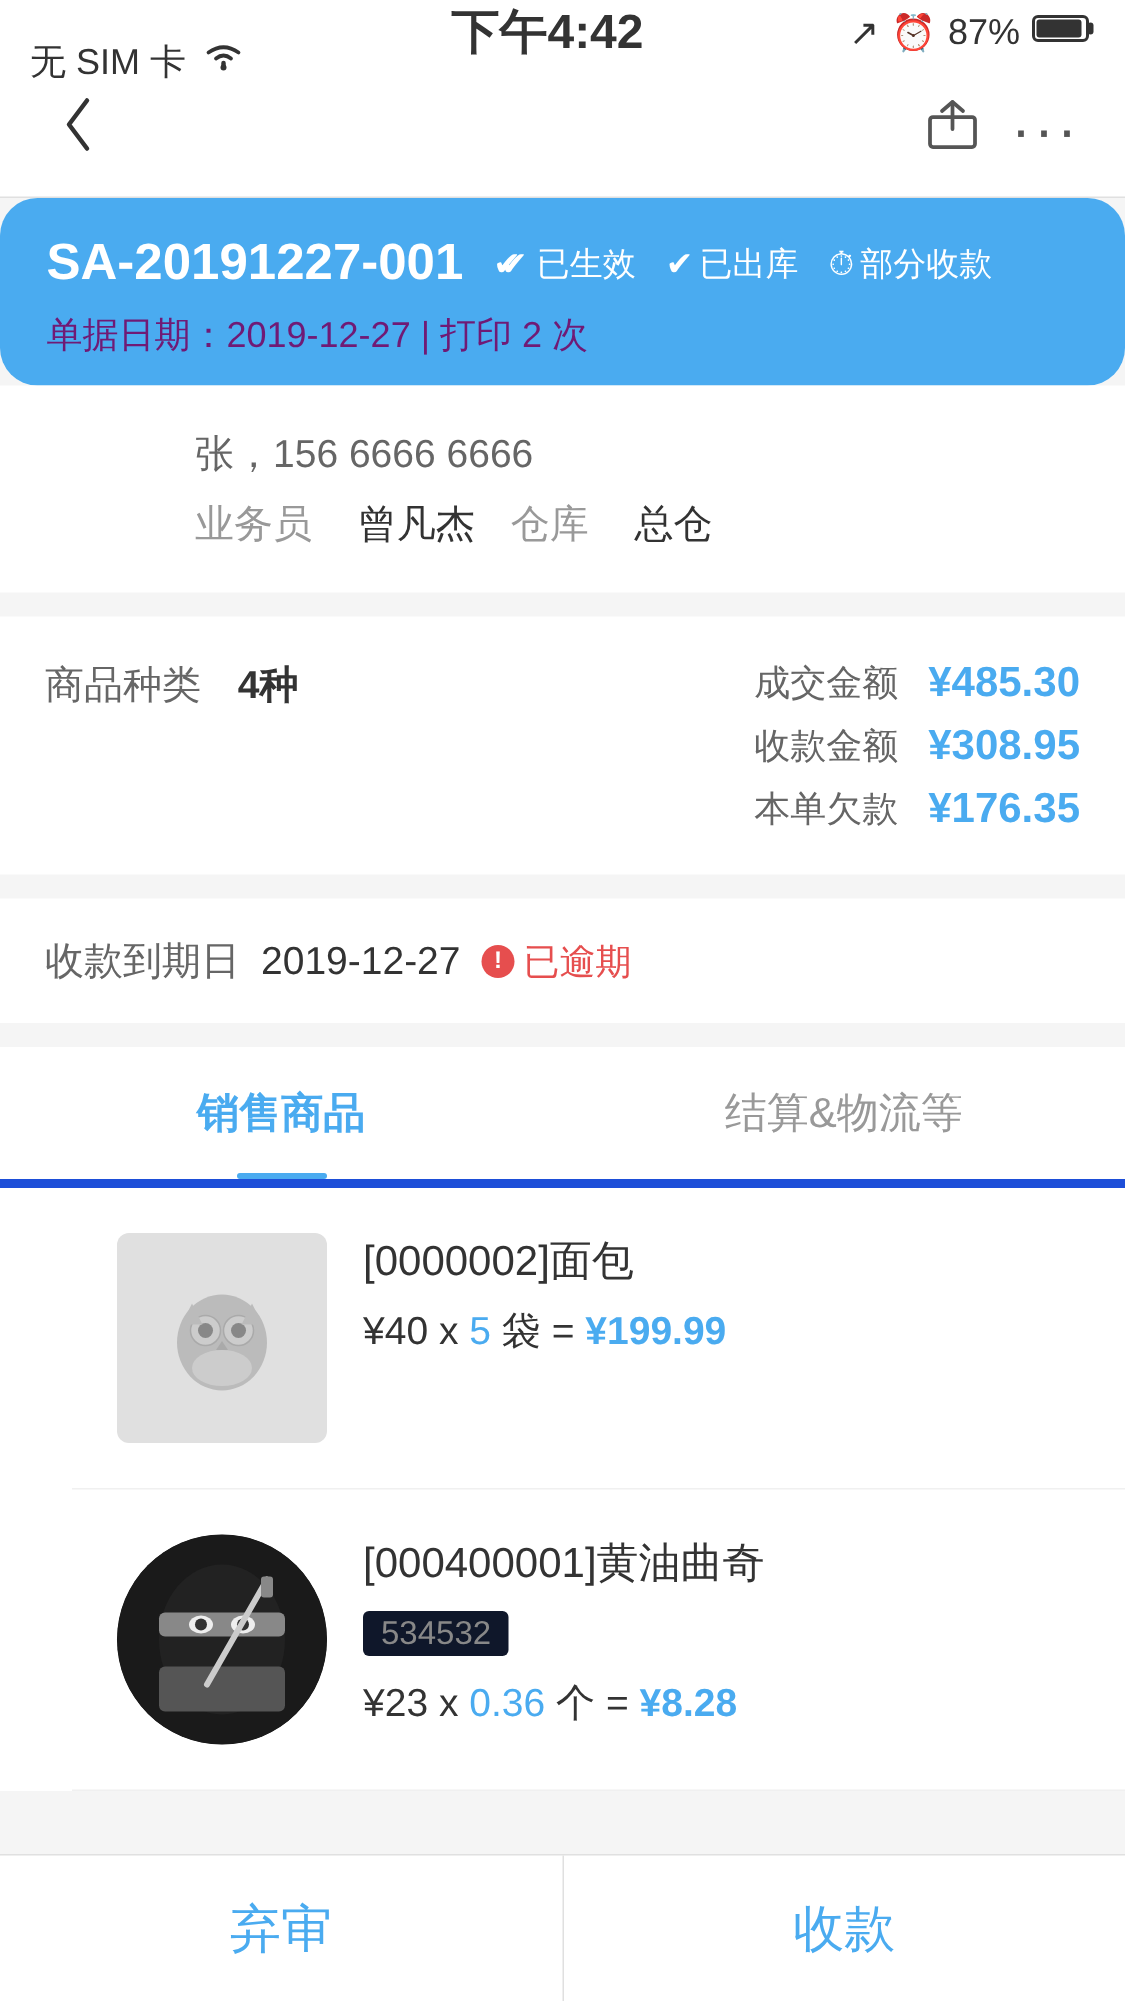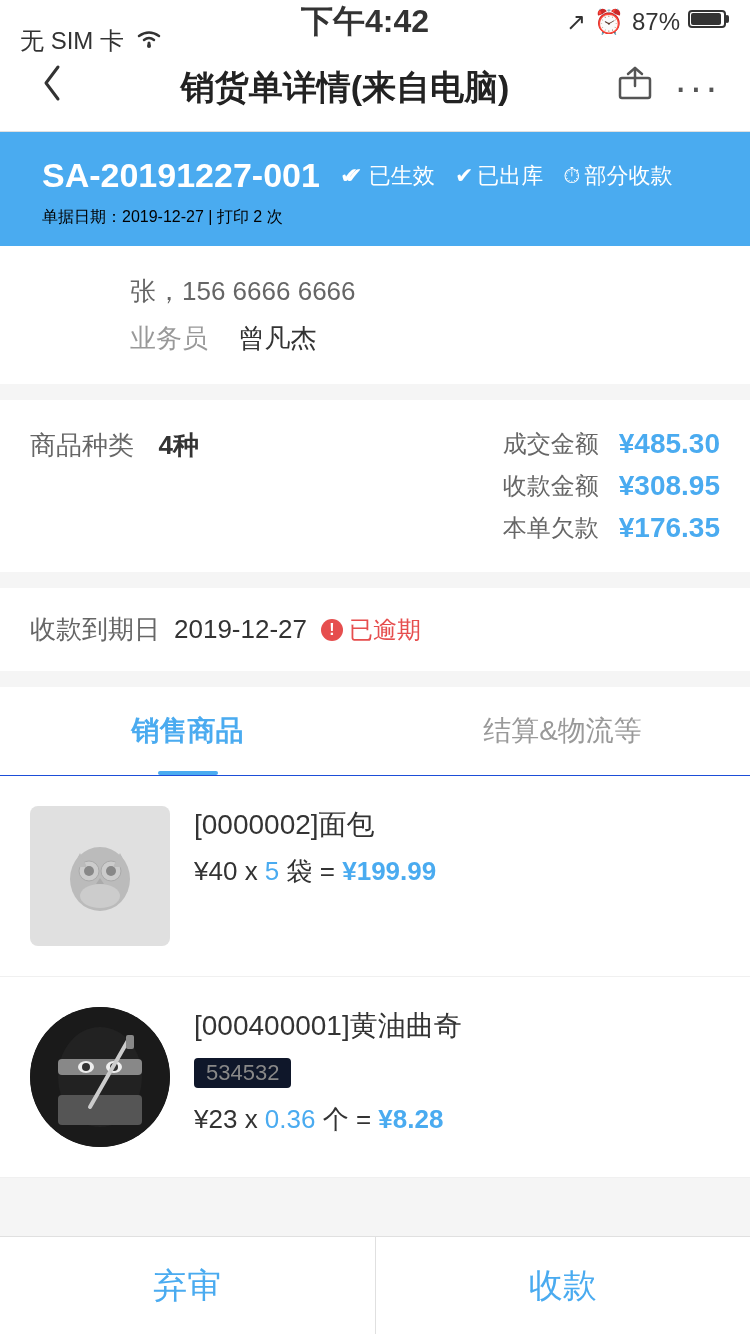--- a/index.html
+++ b/index.html
@@ -48,43 +48,44 @@
       font-size: 34px;
       font-weight: 600;
       color: #222;
     }
     .nav-actions { display: flex; align-items: center; gap: 20px; }
     .nav-icon { font-size: 36px; color: #555; cursor: pointer; }
 
     
     .order-header {
       background: #4aabf0;
-      padding: 24px 42px 18px;
+      padding: 24px 31px 18px;
+      border-radius: 25px;
     }
     .order-header-top {
       display: flex;
       align-items: center;
       gap: 20px;
       margin-bottom: 12px;
     }
     .order-id {
       font-size: 34px;
       font-weight: 700;
       color: #fff;
     }
     .badge {
       display: inline-flex;
       align-items: center;
       gap: 4px;
       font-size: 22px;
       color: #fff;
     }
     .order-meta {
-      font-size: 16px;
-      color: #000000;
+      font-size: 24px;
+      color: #701a75;
     }
 
     
     .card {
       background: #fff;
       margin-bottom: 16px;
     }
 
     
     .customer-section {
@@ -182,21 +183,21 @@
       align-items: center;
       justify-content: center;
       color: #fff;
       font-size: 16px;
       font-weight: 700;
     }
 
     
     .tabs-section {
       background: #fff;
-      border-bottom: 1px solid #1d4ed8;
+      border-bottom: 6px solid #1d4ed8;
     }
     .tabs {
       display: flex;
       align-items: center;
     }
     .tab {
       flex: 1;
       height: 88px;
       display: flex;
       flex-direction: column;
@@ -325,21 +326,20 @@
     </span>
   </div>
 </div>
 
 <div class="nav-bar">
   <div class="nav-back">
     <svg width="24" height="40" viewBox="0 0 24 40">
       <path d="M18 4 L6 20 L18 36" stroke="#333" stroke-width="3" stroke-linecap="round" stroke-linejoin="round" fill="none"></path>
     </svg>
   </div>
-  <div class="nav-title">销货单详情(来自电脑)</div>
   <div class="nav-actions">
     <span class="nav-icon">
       <svg width="38" height="38" viewBox="0 0 38 38">
         <rect x="4" y="14" width="30" height="20" rx="2" stroke="#555" stroke-width="2.5" fill="none"></rect>
         <path d="M19 4 L19 22" stroke="#555" stroke-width="2.5" stroke-linecap="round"></path>
         <path d="M12 10 L19 4 L26 10" stroke="#555" stroke-width="2.5" stroke-linecap="round" stroke-linejoin="round" fill="none"></path>
       </svg>
     </span>
     <span class="nav-icon" style="font-size:40px; letter-spacing:2px; color:#555;">···</span>
   </div>
@@ -364,20 +364,25 @@
   <div class="order-meta">单据日期：2019-12-27 | 打印 2 次</div>
 </div>
 
 <div class="customer-section card">
   <div class="customer-sub">张，156 6666 6666</div>
   <div class="customer-info-row">
     <span>
       <span class="info-label">业务员</span>
       <span style="display:inline-block; width:16px;"></span>
       <span class="info-value">曾凡杰</span>
+    </span>
+    <span>
+      <span class="info-label">仓库</span>
+      <span style="display:inline-block; width:16px;"></span>
+      <span class="info-value">总仓</span>
     </span>
   </div>
 </div>
 
 <div class="summary-section card">
   <div class="summary-grid">
     <div class="summary-left">
       <span>商品种类</span>
       <span style="display:inline-block; width:10px;"></span>
       <span class="count">4种</span>
@@ -413,21 +418,21 @@
     <div class="tab active">
       <span>销售商品</span>
       <div class="tab-underline"></div>
     </div>
     <div class="tab inactive">
       <span>结算&amp;物流等</span>
     </div>
   </div>
 </div>
 
-<div class="product-list card" style="margin-bottom: 100px;">
+<div class="product-list card" style="margin-bottom: 100px; padding-left: 48px;">
 
   <div class="product-item">
     <div class="product-img gray-owl">
       <svg width="110" height="110" viewBox="0 0 110 110">
         <rect width="110" height="110" rx="8" fill="#e0e0e0"></rect>
 
         <ellipse cx="55" cy="58" rx="30" ry="32" fill="#bbb"></ellipse>
 
         <circle cx="44" cy="50" r="10" fill="#ccc" stroke="#aaa" stroke-width="1"></circle>
         <circle cx="66" cy="50" r="10" fill="#ccc" stroke="#aaa" stroke-width="1"></circle>

